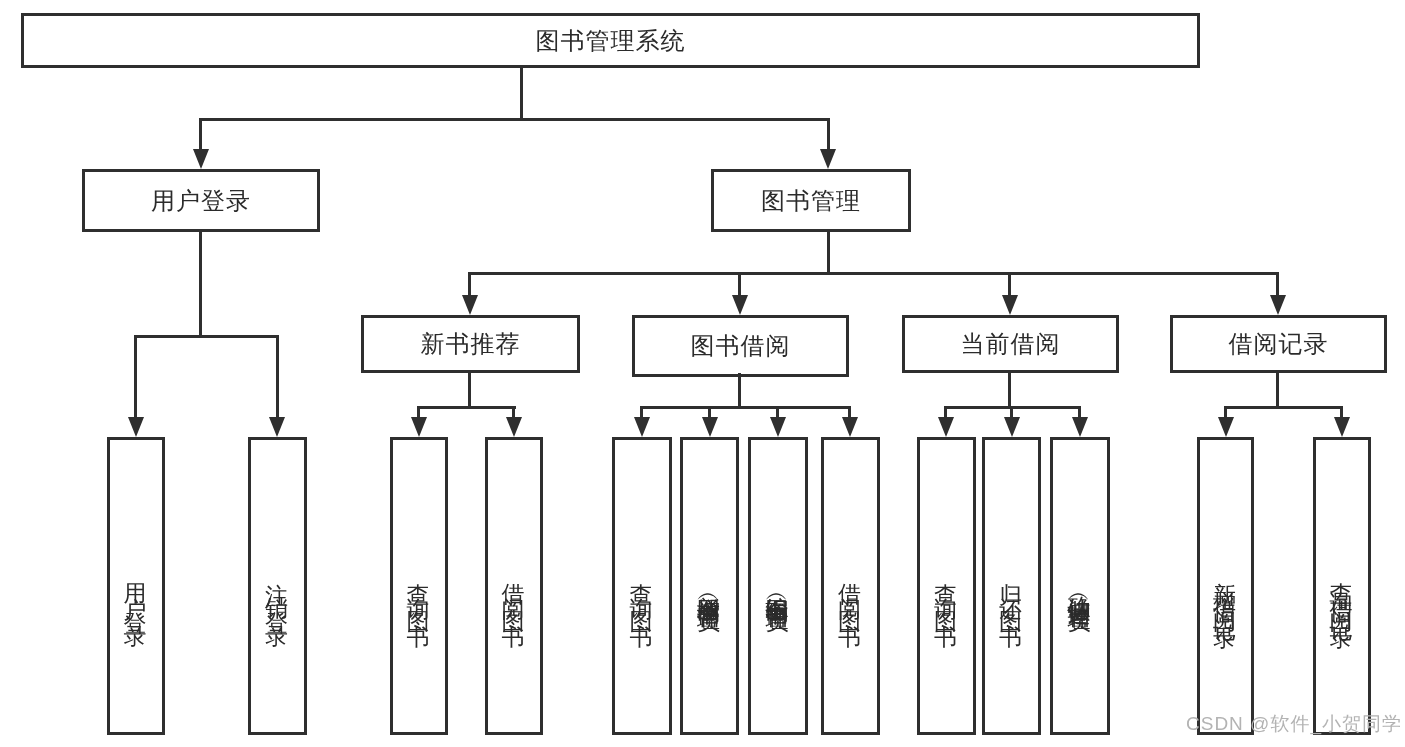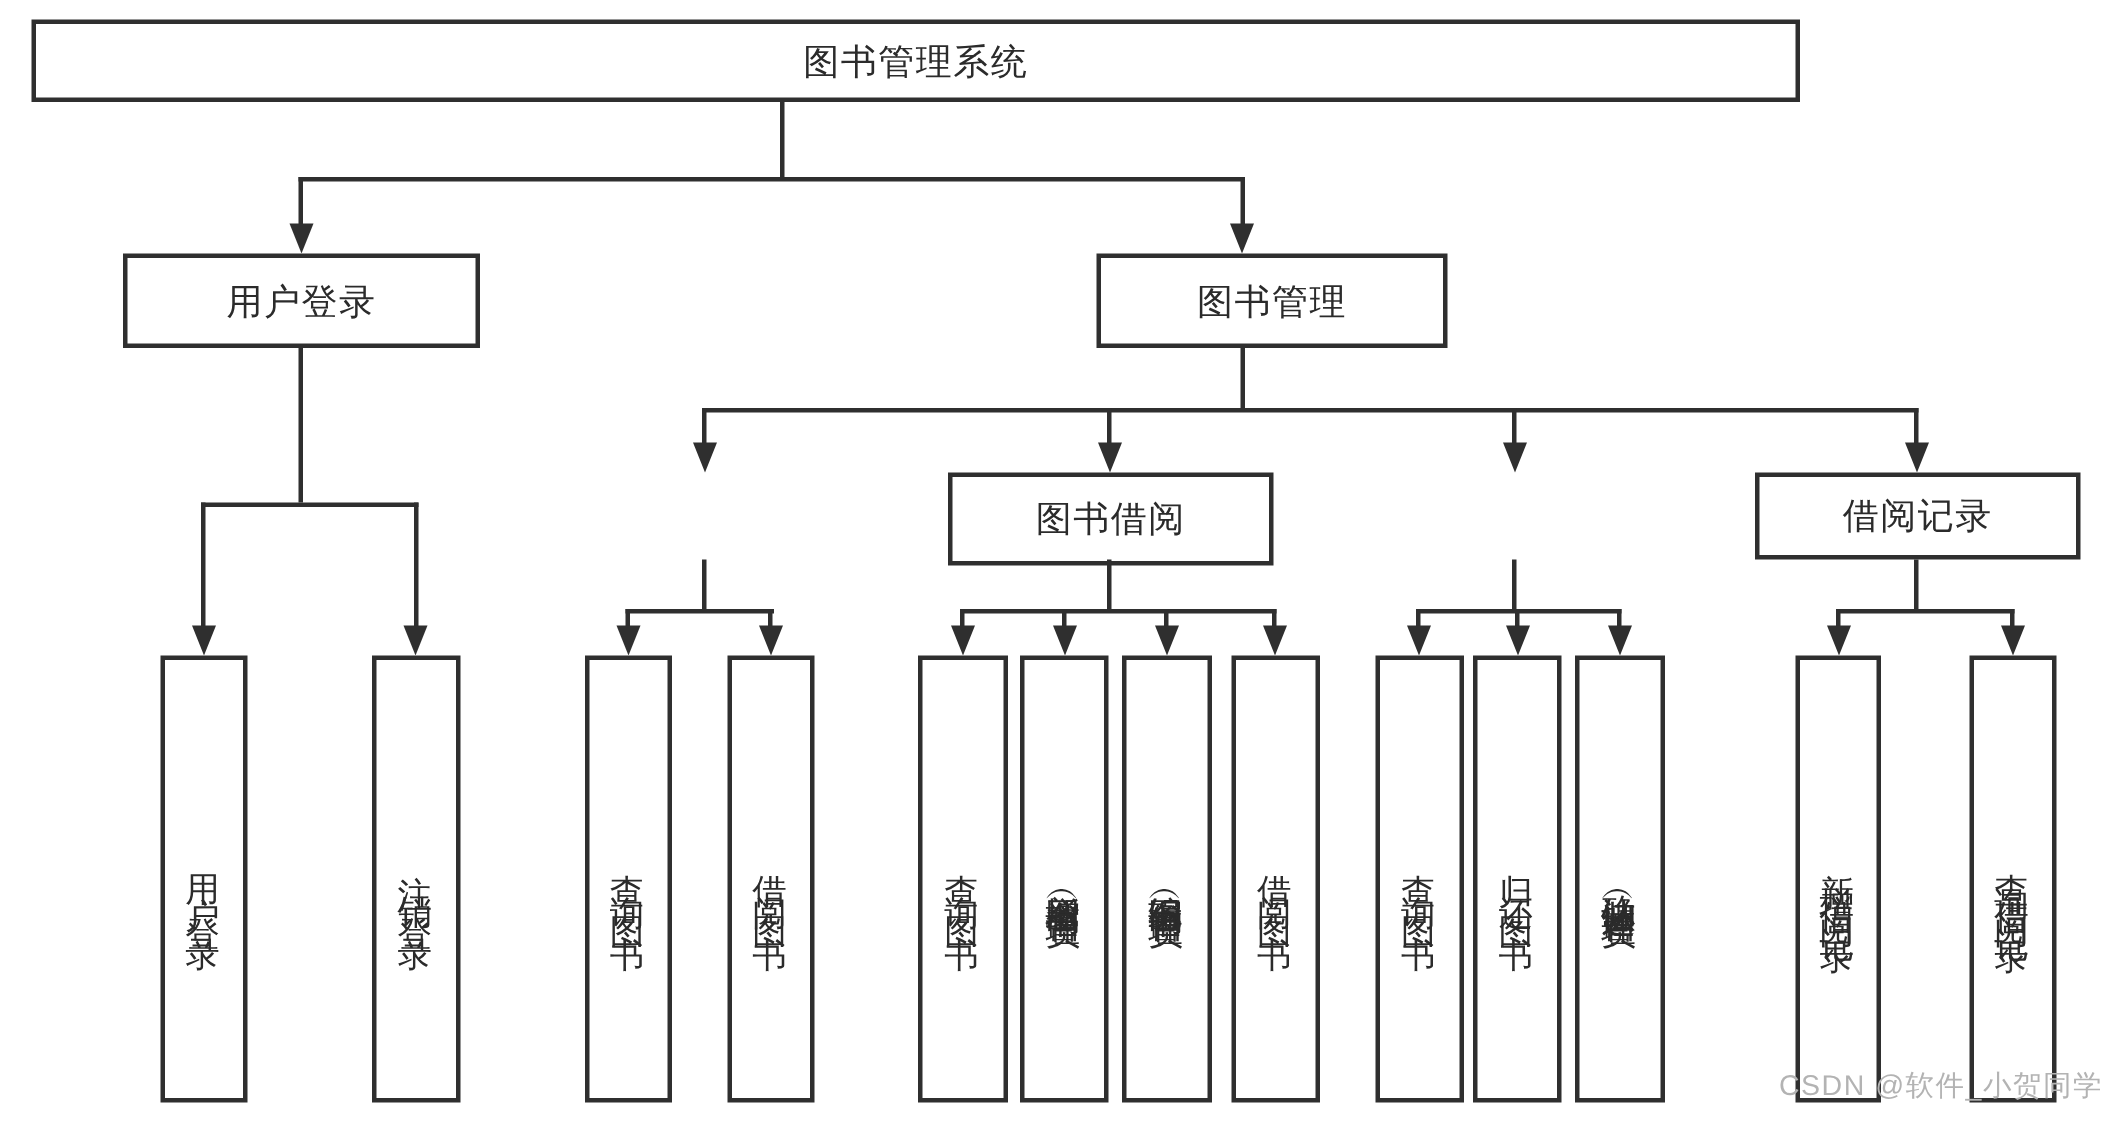--- a/index.html
+++ b/index.html
@@ -83,21 +83,21 @@
   <div class="vline" style="left:520px; top:68px;  height:50px;"></div>
   <div class="hline" style="left:199px; top:118px; width:631px;"></div>
   <div class="vline" style="left:199px; top:118px; height:34px;"></div>
   <div class="arrow" style="left:193px; top:149px;"></div>
   <div class="vline" style="left:827px; top:118px; height:34px;"></div>
   <div class="arrow" style="left:820px; top:149px;"></div>
 
   <div class="box hbox" style="left:82px; top:169px; width:238px; height:63px;">
     <span>用户登录</span>
   </div>
-  <div class="box hbox" style="left:711px; top:169px; width:234px; height:63px;margin-left:20px;">
+  <div class="box hbox" style="left:711px; top:169px; width:200px; height:63px;">
     <span>图书管理</span>
   </div>
 
   <div class="vline" style="left:199px; top:232px; height:103px;"></div>
   <div class="hline" style="left:134px; top:335px; width:145px;"></div>
   <div class="vline" style="left:134px; top:335px; height:84px;"></div>
   <div class="arrow" style="left:128px; top:417px;"></div>
   <div class="vline" style="left:276px; top:335px; height:84px;"></div>
   <div class="arrow" style="left:269px; top:417px;"></div>
 
@@ -105,22 +105,28 @@
   <div class="hline" style="left:468px; top:272px; width:811px;"></div>
   <div class="vline" style="left:468px;  top:272px; height:26px;"></div>
   <div class="arrow" style="left:462px;  top:295px;"></div>
   <div class="vline" style="left:738px;  top:272px; height:26px;"></div>
   <div class="arrow" style="left:732px;  top:295px;"></div>
   <div class="vline" style="left:1008px; top:272px; height:26px;"></div>
   <div class="arrow" style="left:1002px; top:295px;"></div>
   <div class="vline" style="left:1276px; top:272px; height:26px;"></div>
   <div class="arrow" style="left:1270px; top:295px;"></div>
 
+  <div class="box hbox" style="left:361px; top:315px; width:219px; height:58px;">
+    <span>新书推荐</span>
+  </div>
   <div class="box hbox" style="left:632px; top:315px; width:217px; height:62px;">
     <span>图书借阅</span>
+  </div>
+  <div class="box hbox" style="left:902px; top:315px; width:217px; height:58px;">
+    <span>当前借阅</span>
   </div>
   <div class="box hbox" style="left:1170px; top:315px; width:217px; height:58px;">
     <span>借阅记录</span>
   </div>
 
   <div class="vline" style="left:468px; top:373px; height:33px;"></div>
   <div class="hline" style="left:417px; top:406px; width:99px;"></div>
   <div class="vline" style="left:417px; top:406px; height:13px;"></div>
   <div class="arrow" style="left:411px; top:417px;"></div>
   <div class="vline" style="left:512px; top:406px; height:13px;"></div>

